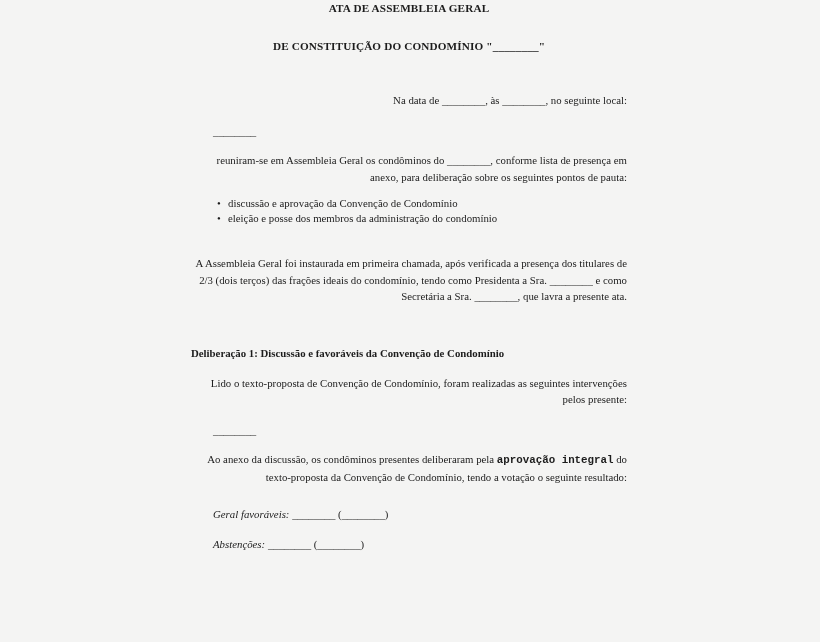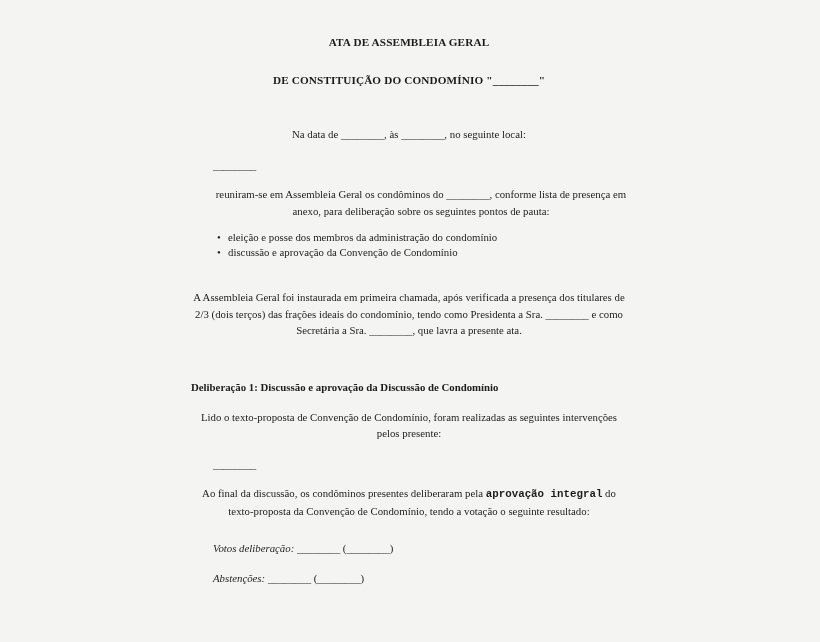--- a/index.html
+++ b/index.html
@@ -22,21 +22,20 @@
   }
   .content {
     position: absolute;
     left: 191px;
     top: 0;
     width: 436px;
   }
 
   
   .title-block {
-    padding-top: 34px;
     text-align: center;
   }
   .doc-title {
     font-size: 11.2px;
     font-weight: bold;
     letter-spacing: 0.15px;
     line-height: 1.45;
     margin: 0;
   }
   .doc-subtitle {
@@ -48,21 +47,21 @@
   }
 
   
   .body-block {
     margin-top: 38px;
   }
   p.para {
     font-size: 10.8px;
     line-height: 1.52;
     margin: 0 0 14px 0;
-    text-align: center;
+    text-align: right;
   }
   p.para.tight {
     margin-bottom: 11px;
     margin-left: 24px;
   }
   p.blank-line {
     font-size: 10.8px;
     line-height: 1.52;
     margin: 0 0 13px 0;
     padding-left: 22px;
@@ -129,45 +128,45 @@
 
     <div class="body-block">
 
       <p class="para">Na data de ________, às ________, no seguinte local:</p>
 
       <p class="blank-line">________</p>
 
       <p class="para tight">reuniram-se em Assembleia Geral os condôminos do ________, conforme lista de presença em anexo, para deliberação sobre os seguintes pontos de pauta:</p>
 
       <ul class="bullets">
+        <li>discussão e aprovação da Convenção de Condomínio</li>
         <li>eleição e posse dos membros da administração do condomínio</li>
-        <li>discussão e aprovação da Convenção de Condomínio</li>
       </ul>
 
       <div class="spacer-md"></div>
 
       <p class="para">A Assembleia Geral foi instaurada em primeira chamada, após verificada a presença dos titulares de 2/3 (dois terços) das frações ideais do condomínio, tendo como Presidenta a Sra. ________ e como Secretária a Sra. ________, que lavra a presente ata.</p>
 
 
       <div class="spacer-lg"></div>
 
-      <div class="heading">Deliberação 1: Discussão e aprovação da Discussão de Condomínio</div>
+      <div class="heading">Deliberação 1: Discussão e favoráveis da Convenção de Condomínio</div>
 
       <p class="para">Lido o texto-proposta de Convenção de Condomínio, foram realizadas as seguintes intervenções pelos presente:</p>
 
       <p class="blank-line">________</p>
 
       <p class="para">
-        <span>Ao final da discussão, os condôminos presentes deliberaram pela </span><b class="inline-bold">aprovação integral</b><span> do texto-proposta da Convenção de Condomínio, tendo a votação o seguinte resultado:</span>
+        <span>Ao anexo da discussão, os condôminos presentes deliberaram pela </span><b class="inline-bold">aprovação integral</b><span> do texto-proposta da Convenção de Condomínio, tendo a votação o seguinte resultado:</span>
       </p>
 
       <div class="spacer-sm"></div>
 
       <div class="vote-line">
-        <span class="vlabel">Votos deliberação:</span><span class="blank"> </span><span class="blank">________</span><span class="blank"> </span><span class="blank">(________)</span>
+        <span class="vlabel">Geral favoráveis:</span><span class="blank"> </span><span class="blank">________</span><span class="blank"> </span><span class="blank">(________)</span>
       </div>
 
 
       <div class="vote-line">
         <span class="vlabel">Abstenções:</span><span class="blank"> </span><span class="blank">________</span><span class="blank"> </span><span class="blank">(________)</span>
       </div>
 
     </div>
   </div>
 </div>

